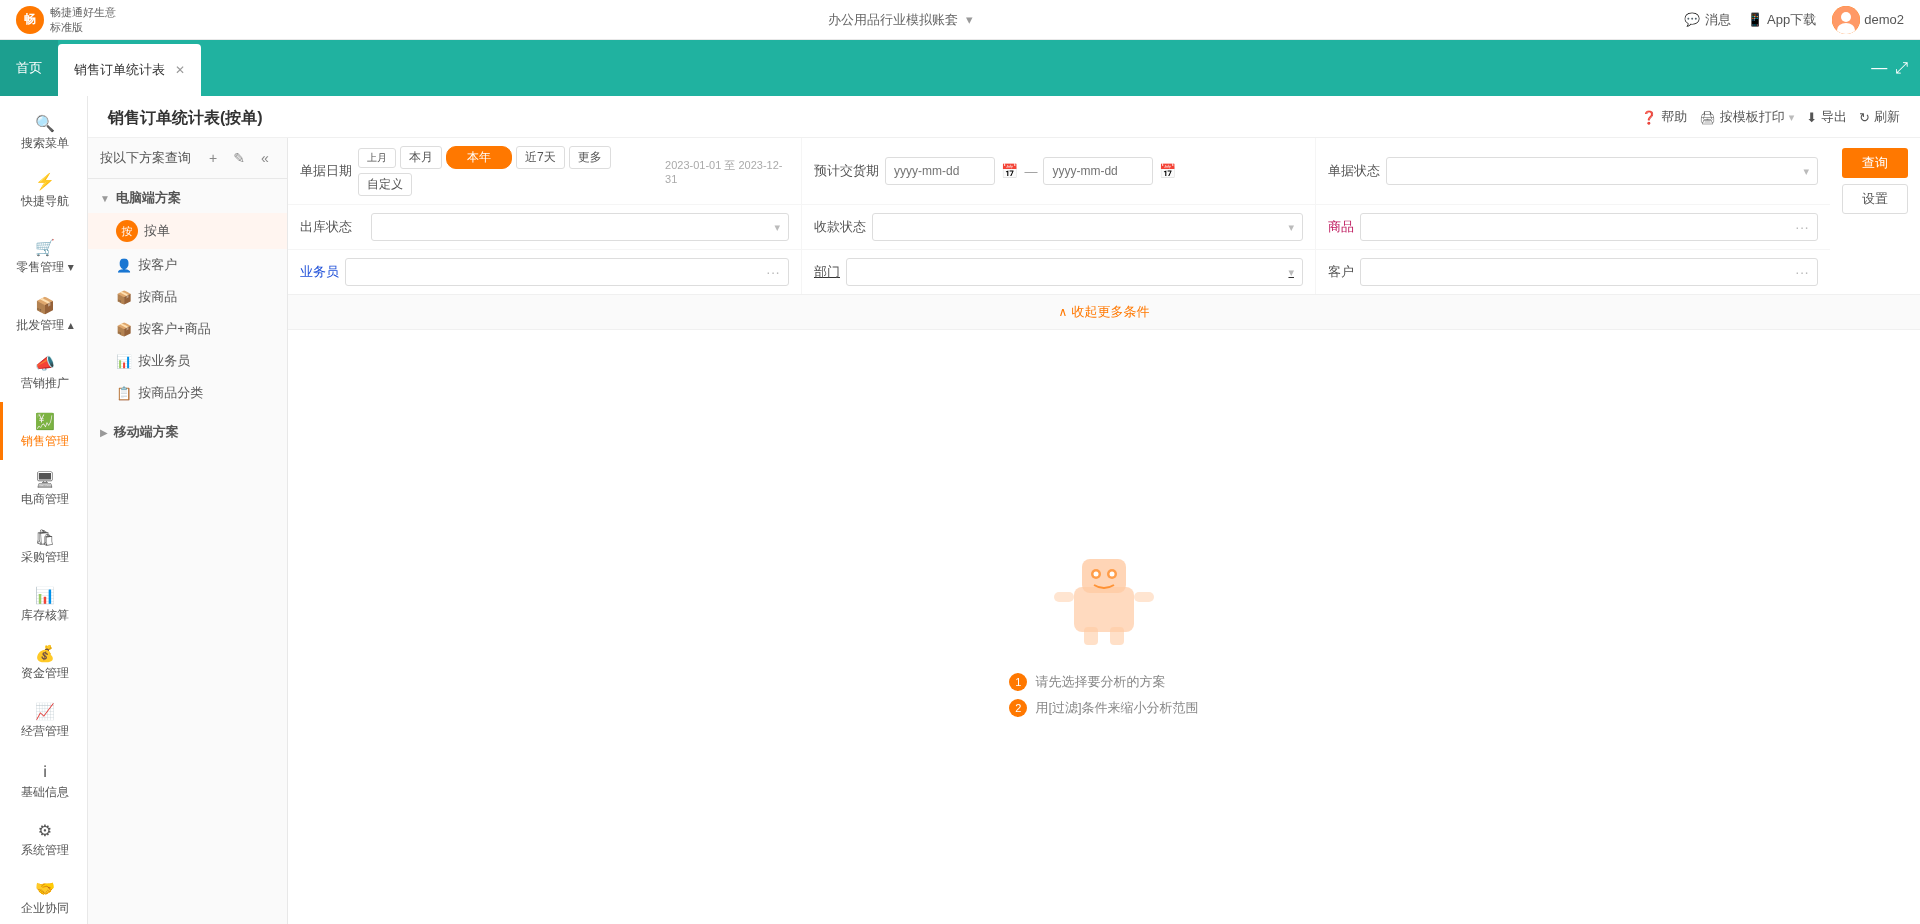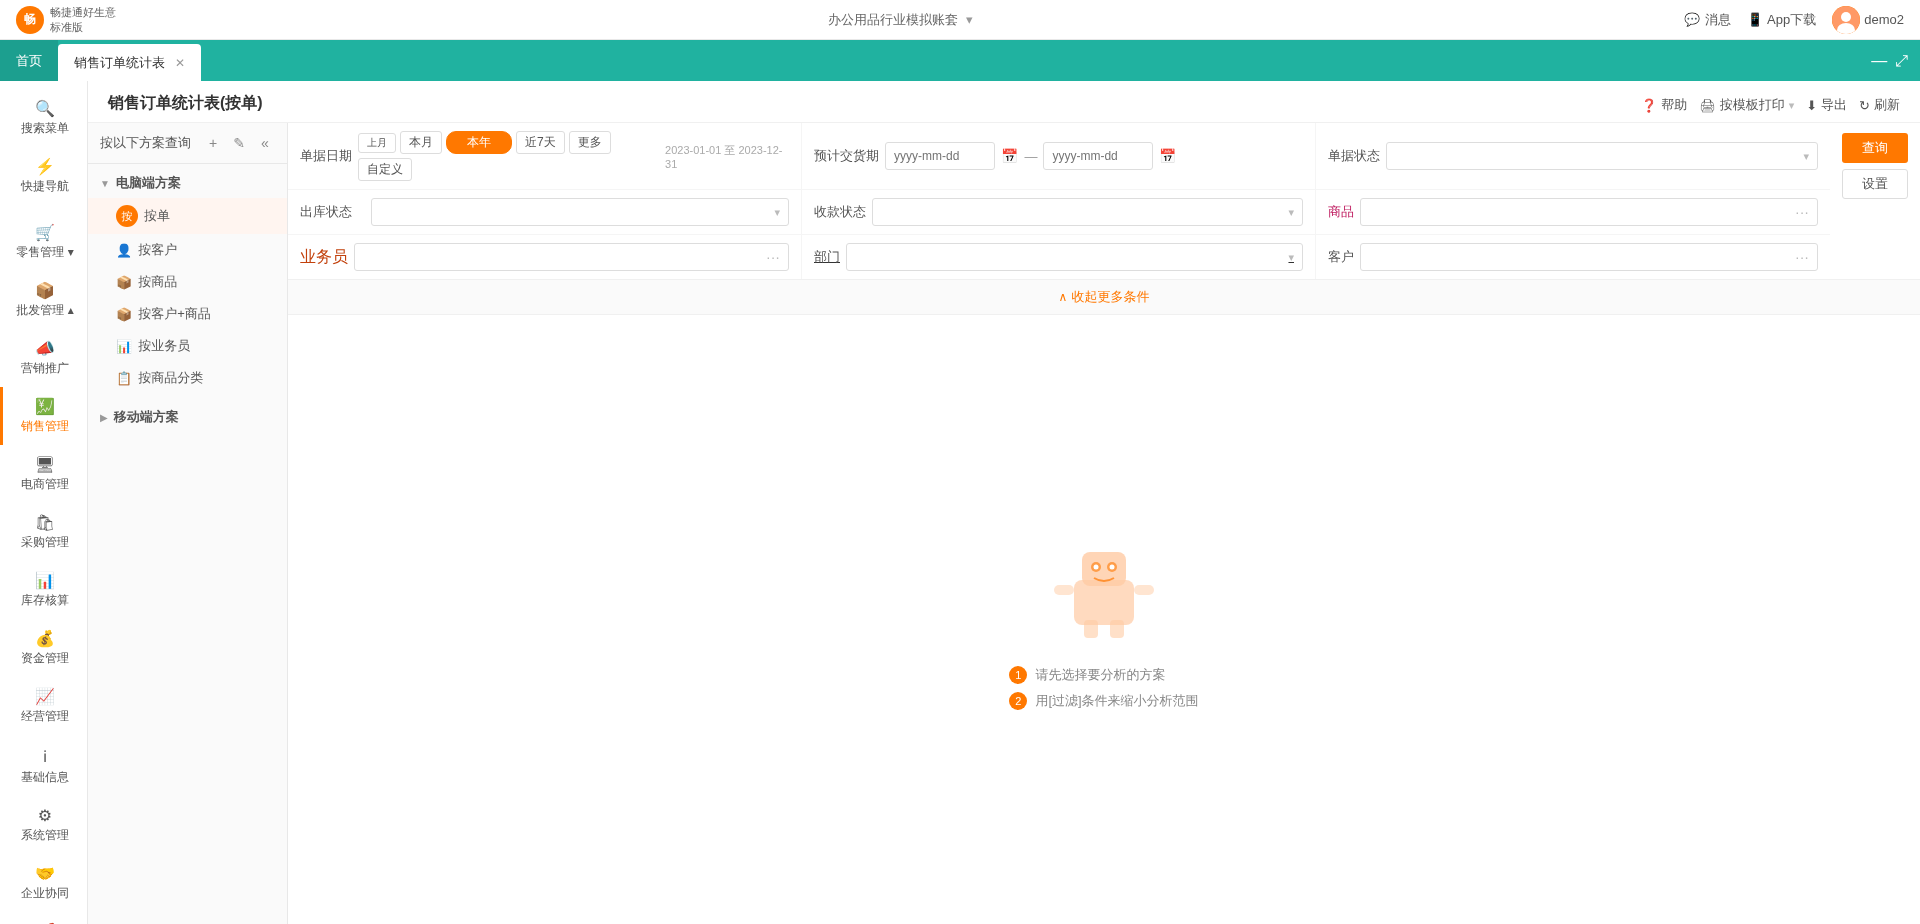--- a/index.html
+++ b/index.html
@@ -10,21 +10,21 @@
     .top-bar-left { display: flex; align-items: center; gap: 8px; }
     .logo-area { display: flex; align-items: center; gap: 6px; }
     .logo-icon { width: 28px; height: 28px; background: #ff7800; border-radius: 50%; display: flex; align-items: center; justify-content: center; color: white; font-size: 12px; font-weight: bold; }
     .logo-text { font-size: 11px; color: #666; line-height: 1.3; }
     .top-bar-center { display: flex; align-items: center; gap: 8px; color: #666; font-size: 13px; }
     .top-bar-right { display: flex; align-items: center; gap: 16px; color: #555; font-size: 13px; }
     .top-bar-right-item { display: flex; align-items: center; gap: 4px; cursor: pointer; }
     .user-avatar { width: 28px; height: 28px; background: #ff7800; border-radius: 50%; display: flex; align-items: center; justify-content: center; color: white; font-size: 11px; overflow: hidden; }
 
     
-    .tab-bar { height: 41px; background: #20b2a0; display: flex; align-items: stretch; flex-shrink: 0; }
+    .tab-bar { height: 56px; background: #20b2a0; display: flex; align-items: stretch; flex-shrink: 0; }
     .tab-item { display: flex; align-items: center; padding: 0 16px; cursor: pointer; color: rgba(255,255,255,0.85); font-size: 13px; gap: 6px; }
     .tab-item.home { background: rgba(0,0,0,0.1); color: white; }
     .tab-item.active { background: #fff; color: #333; border-radius: 4px 4px 0 0; margin-top: 4px; }
     .tab-close { font-size: 12px; cursor: pointer; color: #999; margin-left: 4px; }
     .tab-bar-actions { margin-left: auto; display: flex; align-items: center; gap: 8px; padding-right: 12px; }
     .tab-bar-actions span { color: white; cursor: pointer; font-size: 16px; }
 
     
     .main-layout { display: flex; flex: 1; overflow: hidden; }
 
@@ -32,21 +32,21 @@
     .sidebar { width: 88px; background: #fff; border-right: 1px solid #e8e8e8; display: flex; flex-direction: column; align-items: center; padding-top: 8px; overflow-y: auto; flex-shrink: 0; }
     .sidebar-item { width: 100%; display: flex; flex-direction: column; align-items: center; padding: 10px 4px; cursor: pointer; color: #555; font-size: 12px; gap: 2px; border-left: 3px solid transparent; }
     .sidebar-item.active { color: #ff7800; border-left-color: #ff7800; }
     .sidebar-item .icon-box { font-size: 16px; }
     .sidebar-divider { width: 60%; height: 1px; background: #f0f0f0; margin: 4px 0; }
 
     
     .content-area { flex: 1; display: flex; flex-direction: column; overflow: hidden; background: #fff; }
 
     
-    .page-header { padding: 12px 20px 8px; display: flex; align-items: flex-end; justify-content: space-between; border-bottom: 1px solid #f0f0f0; flex-shrink: 0; }
+    .page-header { padding: 12px 20px 8px; display: flex; align-items: flex-start; justify-content: space-between; border-bottom: 1px solid #f0f0f0; flex-shrink: 0; }
     .page-title { font-size: 16px; font-weight: bold; color: #333; }
     .page-actions { display: flex; align-items: center; gap: 12px; }
     .page-action-btn { display: flex; align-items: center; gap: 4px; color: #555; cursor: pointer; font-size: 13px; }
 
     
     .body-panel { display: flex; flex: 1; overflow: hidden; }
 
     
     .scheme-panel { width: 200px; border-right: 1px solid #e8e8e8; background: #fafafa; overflow-y: auto; flex-shrink: 0; }
     .scheme-header { display: flex; align-items: center; padding: 10px 12px; gap: 6px; border-bottom: 1px solid #e8e8e8; background: #fafafa; }
@@ -333,21 +333,21 @@
                 <span style="font-size:13px;color:#be185d;white-space:nowrap;">商品</span>
                 <div style="flex:1;height:28px;border:1px solid #ddd;border-radius:3px;padding:0 8px;font-size:12px;background:#fff;display:flex;align-items:center;justify-content:flex-end;cursor:pointer;">
                   <span style="color:#bbb;font-size:14px;">···</span>
                 </div>
               </div>
             </div>
 
             <div style="display:grid;grid-template-columns:1fr 1fr 1fr;">
 
               <div style="display:flex;align-items:center;padding:8px 12px;gap:6px;border-right:1px solid #f5f5f5;">
-                <span style="font-size:16px;color:#c2410c;white-space:nowrap;">业务员</span>
+                <span style="font-size:13px;color:#1d4ed8;white-space:nowrap;">业务员</span>
                 <div style="flex:1;height:28px;border:1px solid #ddd;border-radius:3px;padding:0 8px;font-size:12px;background:#fff;display:flex;align-items:center;justify-content:flex-end;cursor:pointer;">
                   <span style="color:#bbb;font-size:14px;">···</span>
                 </div>
               </div>
 
               <div style="display:flex;align-items:center;padding:8px 12px;gap:6px;border-right:1px solid #f5f5f5;text-decoration:underline;">
                 <span style="font-size:13px;color:#555;white-space:nowrap;">部门</span>
                 <div style="flex:1;height:28px;border:1px solid #ddd;border-radius:3px;padding:0 8px;font-size:12px;background:#fff;display:flex;align-items:center;justify-content:space-between;cursor:pointer;">
                   <span></span>
                   <span style="color:#bbb;font-size:11px;">▾</span>

